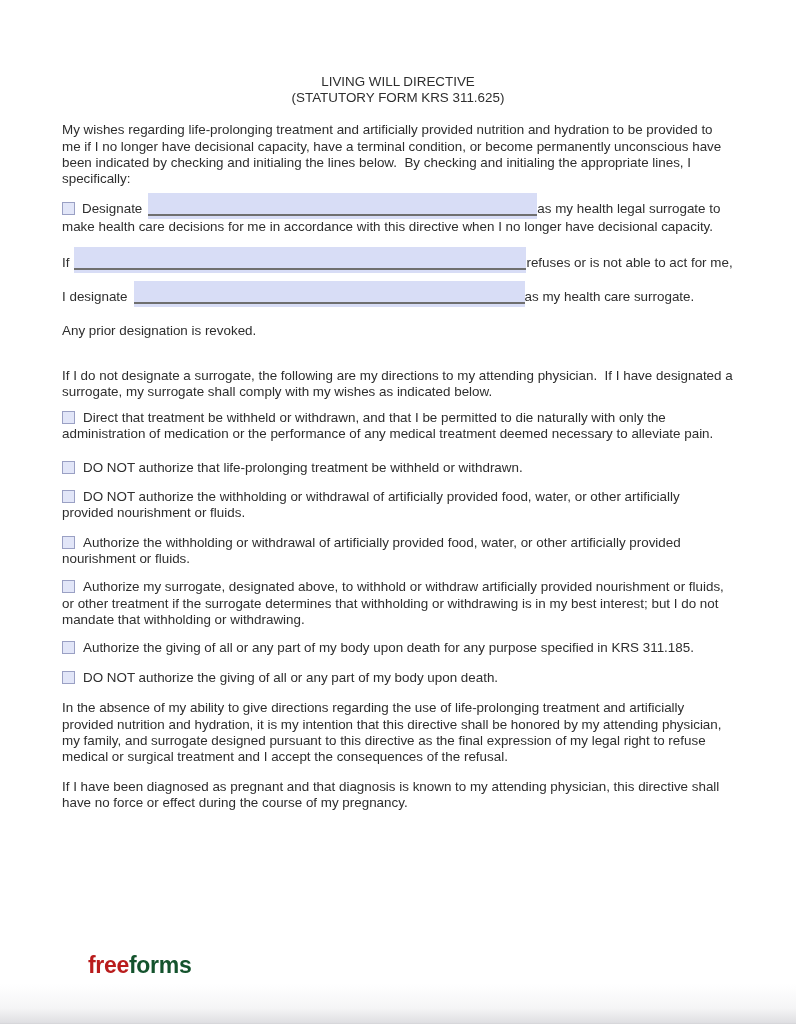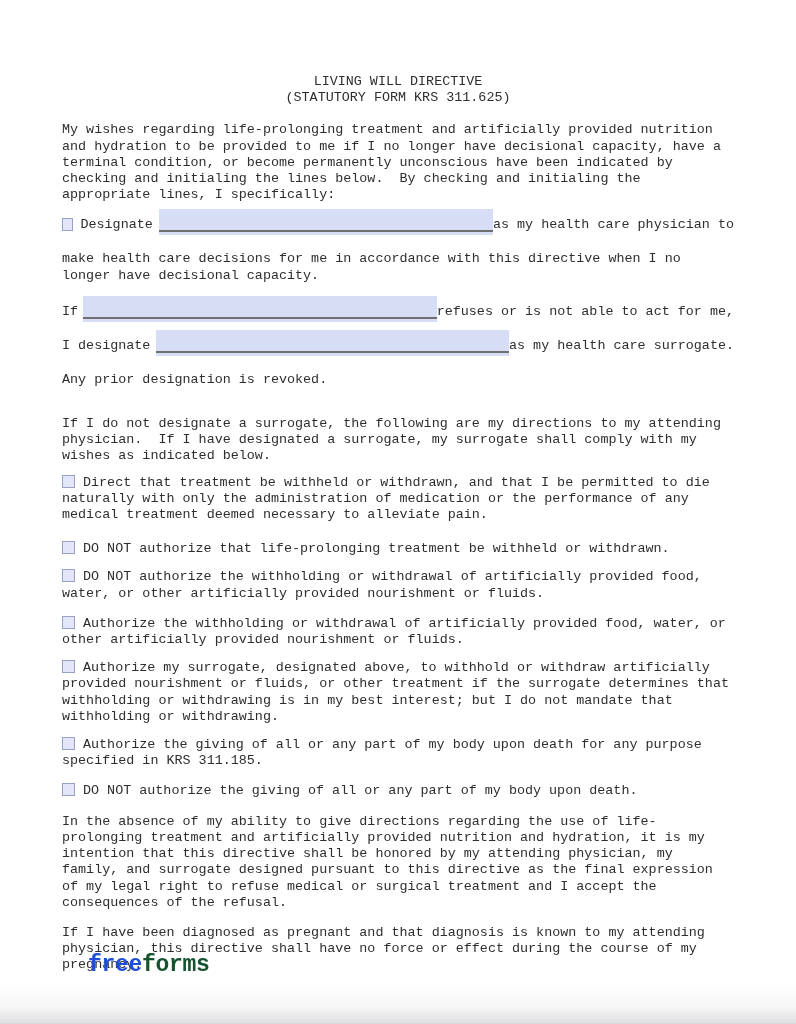--- a/index.html
+++ b/index.html
@@ -2,35 +2,35 @@
 <html><head>
 <meta charset="utf-8">
 <style>
   html, body { margin: 0; padding: 0; background: #ffffff; }
   .page {
     position: relative;
     width: 796px;
     height: 1024px;
     background: #ffffff;
     overflow: hidden;
-    font-family: Liberation Mono, monospace;
+    font-family: Liberation Sans, sans-serif;
     font-size: 13.4px;
     line-height: 16.2px;
     color: #2e2e2e;
   }
   .content { padding: 0 62px; }
 
   .doc-title { padding-top: 74px; text-align: center; }
   .doc-title div { white-space: nowrap; }
 
   p { margin: 0; }
   .keep-spaces { white-space: pre-wrap; }
 
   .intro { margin-top: 16px; }
-  .make-line { margin-top: 16px; }
+  .make-line { }
   .revoked { margin-top: 16px; }
   .directions-intro { margin-top: 28px; }
   .absence { margin-top: 14px; }
   .pregnancy { margin-top: 14px; }
 
   
   .fill-row {
     display: flex;
     align-items: flex-end;
     height: 28px;
@@ -95,21 +95,21 @@
   
   .logo {
     position: absolute;
     left: 88px;
     top: 953px;
     font-size: 23px;
     line-height: 24px;
     letter-spacing: -0.3px;
     font-weight: bold;
   }
-  .logo .free { color: #1d4ed8; font-weight: bold; }
+  .logo .free { color: #b91c1c; font-weight: bold; }
   .logo .forms { color: #14532d; font-weight: bold; }
 
   .bottom-shade {
     position: absolute;
     left: 0; right: 0; bottom: 0;
     height: 40px;
     background: linear-gradient(to bottom,
       rgba(200,200,206,0) 0%,
       rgba(200,200,206,0.18) 60%,
       rgba(185,185,192,0.45) 96%,
@@ -129,21 +129,21 @@
     </div>
 
     <p class="intro keep-spaces">My wishes regarding life-prolonging treatment and artificially provided nutrition and hydration to be provided to me if I no longer have decisional capacity, have a terminal condition, or become permanently unconscious have been indicated by checking and initialing the lines below.  By checking and initialing the appropriate lines, I specifically:</p>
 
     <div class="fill-row row-designate">
       <span class="cb"></span>
       <span class="lbl">Designate</span>
       <span class="field-wrap fw1">
         <input type="text" value="" style="">
       </span>
-      <span class="lbl">as my health care physician to</span>
+      <span class="lbl">as my health legal surrogate to</span>
     </div>
 
     <p class="make-line">make health care decisions for me in accordance with this directive when I no longer have decisional capacity.</p>
 
     <div class="fill-row row-if">
       <span class="lbl">If</span>
       <span class="field-wrap fw2">
         <input type="text" value="" style="">
       </span>
       <span class="lbl">refuses or is not able to act for me,</span>

